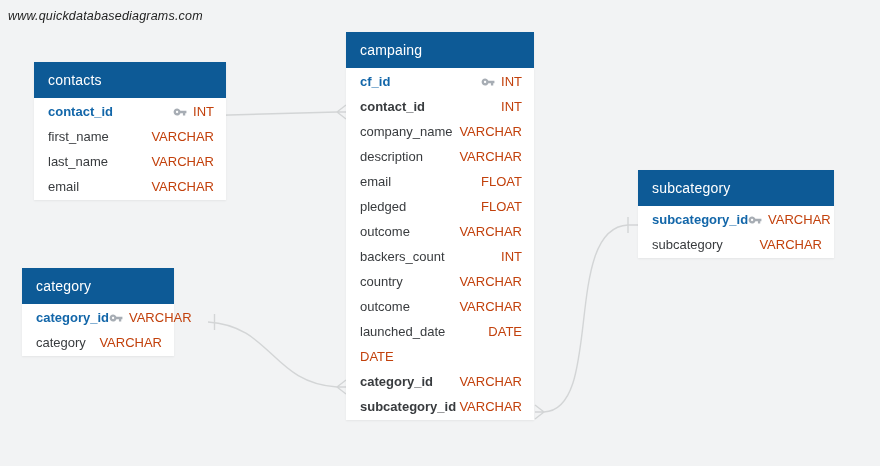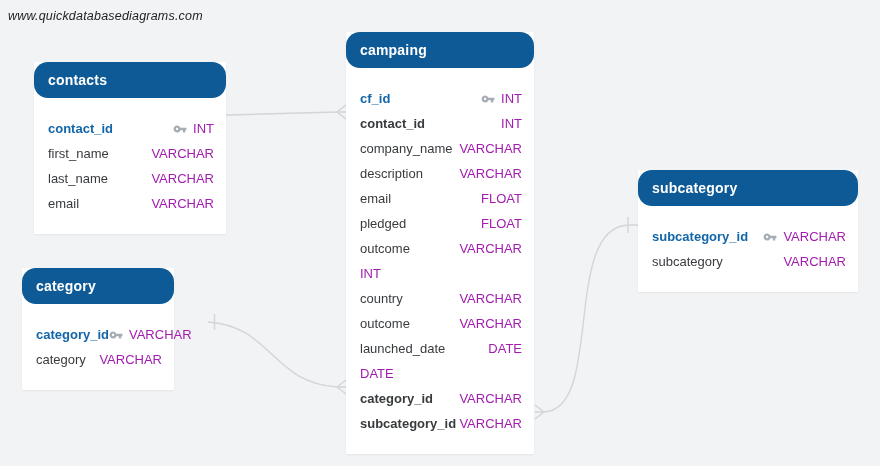--- a/index.html
+++ b/index.html
@@ -14,35 +14,34 @@
   }
   svg.wires { position:absolute; left:0; top:0; }
   svg.wires path { fill:none; stroke:#d3d5d6; stroke-width:1.4; }
   .table {
     position:absolute; background:#ffffff;
     box-shadow:0 1px 2px rgba(0,0,0,0.06);
   }
   .thead {
     height:36px; background:#0d5a96; color:#ffffff;
     display:flex; align-items:center; padding:0 14px;
-    font-size:14px; font-weight:bold; letter-spacing:.2px;
+    font-size:14px; font-weight:normal; letter-spacing:.2px;
     box-sizing:border-box;
-    border-radius:14px;
-  }
-  .rows { padding:18px 0; }
+  }
+  .rows { padding:1px 0; }
   .row {
     height:25px; display:flex; align-items:center;
     padding:0 12px 0 14px; font-size:13px; box-sizing:border-box;
   }
   .fname { color:#383b3e; flex:1; white-space:nowrap; }
   .fname.pk { color:#1266a9; font-weight:bold; }
   .fname.fk { font-weight:bold; }
   .key { display:flex; align-items:center; margin-right:6px; }
   .key path { fill:#a7adb4; }
-  .ftype { color:#a21caf; white-space:nowrap; }
+  .ftype { color:#c2410c; white-space:nowrap; }
 </style>
 </head>
 <body>
 
 <svg class="wires" width="880" height="466">
 
   <g>
     <path d="M194 116 L337 112"></path>
     <path d="M200.5 108 V124"></path>
     <path d="M337 112 L346 105 M337 112 L346 112 M337 112 L346 119"></path>
@@ -124,20 +123,21 @@
       </div>
       <div class="row">
         <span class="fname">pledged</span>
         <span class="ftype">FLOAT</span>
       </div>
       <div class="row">
         <span class="fname">outcome</span>
         <span class="ftype">VARCHAR</span>
       </div>
       <div class="row">
+        <span class="fname">backers_count</span>
         <span class="ftype">INT</span>
       </div>
       <div class="row">
         <span class="fname">country</span>
         <span class="ftype">VARCHAR</span>
       </div>
       <div class="row">
         <span class="fname">outcome</span>
         <span class="ftype">VARCHAR</span>
       </div>
@@ -173,21 +173,21 @@
         </span>
         <span class="ftype">VARCHAR</span>
       </div>
       <div class="row">
         <span class="fname">category</span>
         <span class="ftype">VARCHAR</span>
       </div>
     </div>
 </div>
 
-<div class="table" style="left:638px; top:170px; width:220px;">
+<div class="table" style="left:638px; top:170px; width:196px;">
   <div class="thead">
     <span>subcategory</span>
   </div>
   <div class="rows">
       <div class="row">
         <span class="fname pk">subcategory_id</span>
         <span class="key">
           <svg width="14" height="14" viewBox="0 0 24 24">
             <path d="M12.65 10C11.83 7.67 9.61 6 7 6c-3.31 0-6 2.69-6 6s2.69 6 6 6c2.61 0 4.83-1.67 5.65-4H17v4h4v-4h2v-4H12.65zM7 14c-1.1 0-2-.9-2-2s.9-2 2-2 2 .9 2 2-.9 2-2 2z"></path>
           </svg>

